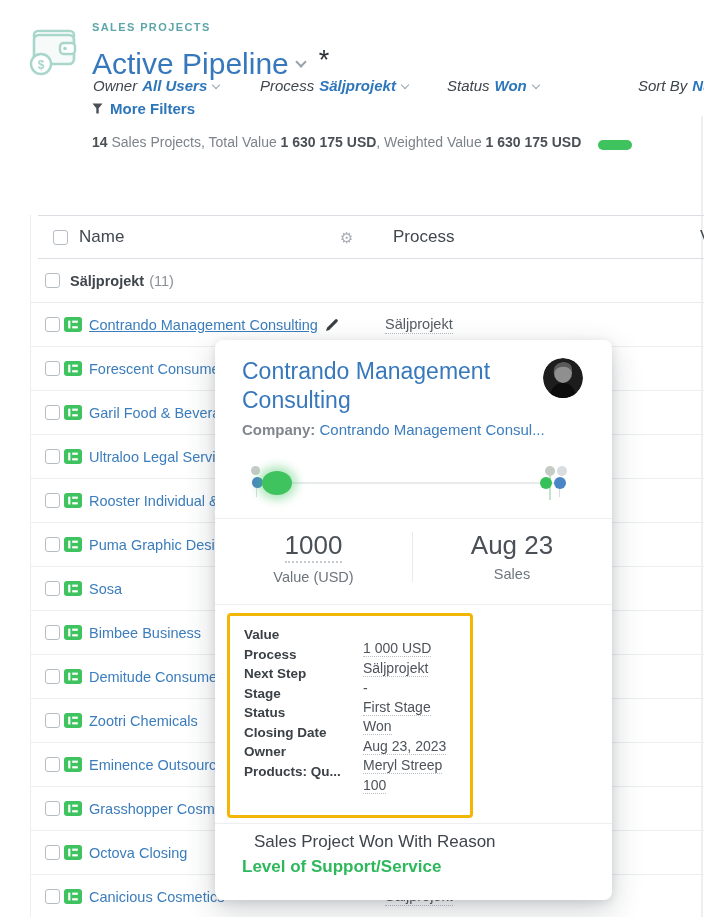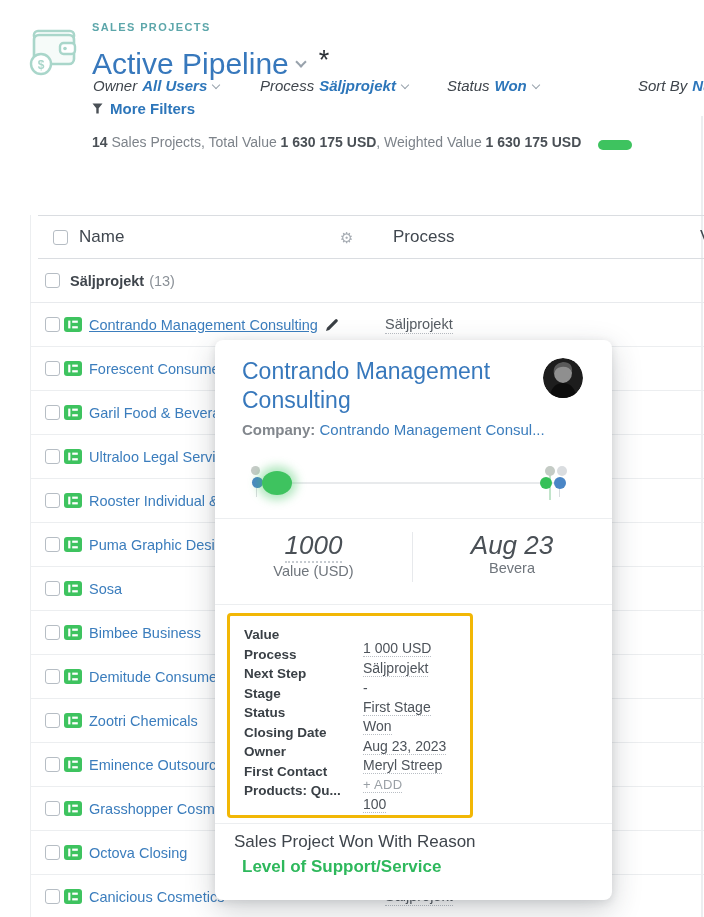--- a/index.html
+++ b/index.html
@@ -54,31 +54,31 @@
   .pp-company .cval { color:#3b7dbd; cursor:pointer; }
   .tl-track { position:absolute; left:41px; top:142px; width:304px; height:1.5px; background:#e8eaec; }
   .tl-tick { position:absolute; width:1px; background:#d9dcdf; }
   .tl-dot { position:absolute; border-radius:50%; }
   .blob { position:absolute; left:47px; top:131px; width:30px; height:24px; border-radius:50%; background:#3ec35f; box-shadow:0 0 10px 5px rgba(62,195,95,.40); }
   .stats-divider-top { position:absolute; left:0; right:0; top:178px; height:1px; background:#eceef0; }
   .stats-divider-bottom { position:absolute; left:0; right:0; top:264px; height:1px; background:#eceef0; }
   .stat-left { position:absolute; left:0; top:190px; width:197px; text-align:center; }
   .stat-right { position:absolute; left:197px; top:190px; width:200px; text-align:center; }
   .stat-vdiv { position:absolute; left:197px; top:192px; width:1px; height:50px; background:#e7e9ec; }
-  .stat-big { font-size:26px; color:#4a5056; line-height:30px;font-style:italic; }
+  .stat-big { font-size:26px; color:#4a5056; line-height:30px; }
   .stat-big.editable { display:inline-block; border-bottom:2px dotted #c6cbd0; padding-bottom:1px; cursor:pointer; }
-  .stat-cap { font-size:14.5px; color:#6f757c; }
+  .stat-cap { font-size:14.5px; color:#6f757c; margin-top:6px; }
   .ybox { position:absolute; left:12px; top:273px; width:246px; height:205px; border:3px solid #f2b705; border-radius:4px; background:#fff; padding:9px 0 0 14px; }
   .frow { display:flex; height:19.5px; align-items:center; }
   .flab { width:119px; font-size:13.5px; font-weight:bold; color:#3a4046; flex:none; white-space:nowrap; }
   .fval { font-size:14px; color:#4d535a; white-space:nowrap;margin-top:28px; }
   .fval.dotted { border-bottom:1px dotted #b9bec4; cursor:pointer; }
   .fval.muted { color:#9aa0a6; font-size:13px; letter-spacing:.3px; }
   .won-divider { position:absolute; left:0; right:0; top:483px; height:1px; background:#eceef0; }
-  .won-line1 { position:absolute; left:19px; top:492px; font-size:17px; color:#3f454c; }
+  .won-line1 { position:absolute; left:39px; top:492px; font-size:17px; color:#3f454c; }
   .won-line2 { position:absolute; left:27px; top:517px; font-size:17px; font-weight:bold; color:#2eb85c; }
 </style>
 </head>
 <body>
 
 <div class="page">
 
   <svg class="wallet" width="52" height="52" viewBox="0 0 52 52">
     <rect x="7" y="7" width="40" height="9" rx="4" fill="#ffffff" stroke="#a9d6ca" stroke-width="2.6"></rect>
     <rect x="7" y="11" width="40" height="29" rx="5" fill="#f6fbf9" stroke="#a9d6ca" stroke-width="2.6"></rect>
@@ -128,21 +128,21 @@
     <span class="cb"></span>
     <span class="th-name">Name</span>
     <span class="gear">⚙</span>
     <span class="th-process">Process</span>
     <span class="th-value">Value</span>
   </div>
 
   <div class="grow">
     <span class="cb"></span>
     <span class="group-name">Säljprojekt</span>
-    <span class="group-count">(13)</span>
+    <span class="group-count">(11)</span>
   </div>
 
   <div class="trow" style="top:303px">
     <span class="cb"></span>
     <svg class="sp-icon" width="18" height="15" viewBox="0 0 18 15">
         <rect width="18" height="15" rx="3" fill="#3ec35f"></rect>
         <rect x="4.2" y="3.6" width="2.2" height="7.8" fill="#fff"></rect>
         <rect x="8.2" y="3.6" width="5.6" height="2.2" fill="#fff"></rect>
         <rect x="8.2" y="9.2" width="5.6" height="2.2" fill="#fff"></rect>
       </svg>
@@ -309,21 +309,21 @@
     <div class="tl-dot" style="left:339px;top:137px;width:12px;height:12px;background:#4a86c6"></div>
 
     <div class="stats-divider-top"></div>
     <div class="stat-left">
       <span class="stat-big editable">1000</span>
       <div class="stat-cap">Value (USD)</div>
     </div>
     <div class="stat-vdiv"></div>
     <div class="stat-right">
       <span class="stat-big">Aug 23</span>
-      <div class="stat-cap">Bevera</div>
+      <div class="stat-cap">Sales</div>
     </div>
     <div class="stats-divider-bottom"></div>
 
     <div class="ybox">
       <div class="frow">
           <span class="flab">Value</span>
           <span class="fval dotted">1 000 USD</span>
         </div>
       <div class="frow">
           <span class="flab">Process</span>
@@ -341,24 +341,20 @@
           <span class="flab">Status</span>
           <span class="fval dotted">Won</span>
         </div>
       <div class="frow">
           <span class="flab">Closing Date</span>
           <span class="fval dotted">Aug 23, 2023</span>
         </div>
       <div class="frow">
           <span class="flab">Owner</span>
           <span class="fval dotted">Meryl Streep</span>
-        </div>
-      <div class="frow">
-          <span class="flab">First Contact</span>
-          <span class="fval dotted muted">+ ADD</span>
         </div>
       <div class="frow">
           <span class="flab">Products: Qu...</span>
           <span class="fval dotted">100</span>
         </div>
     </div>
 
     <div class="won-divider"></div>
     <div class="won-line1">Sales Project Won With Reason</div>
     <div class="won-line2">Level of Support/Service</div>

